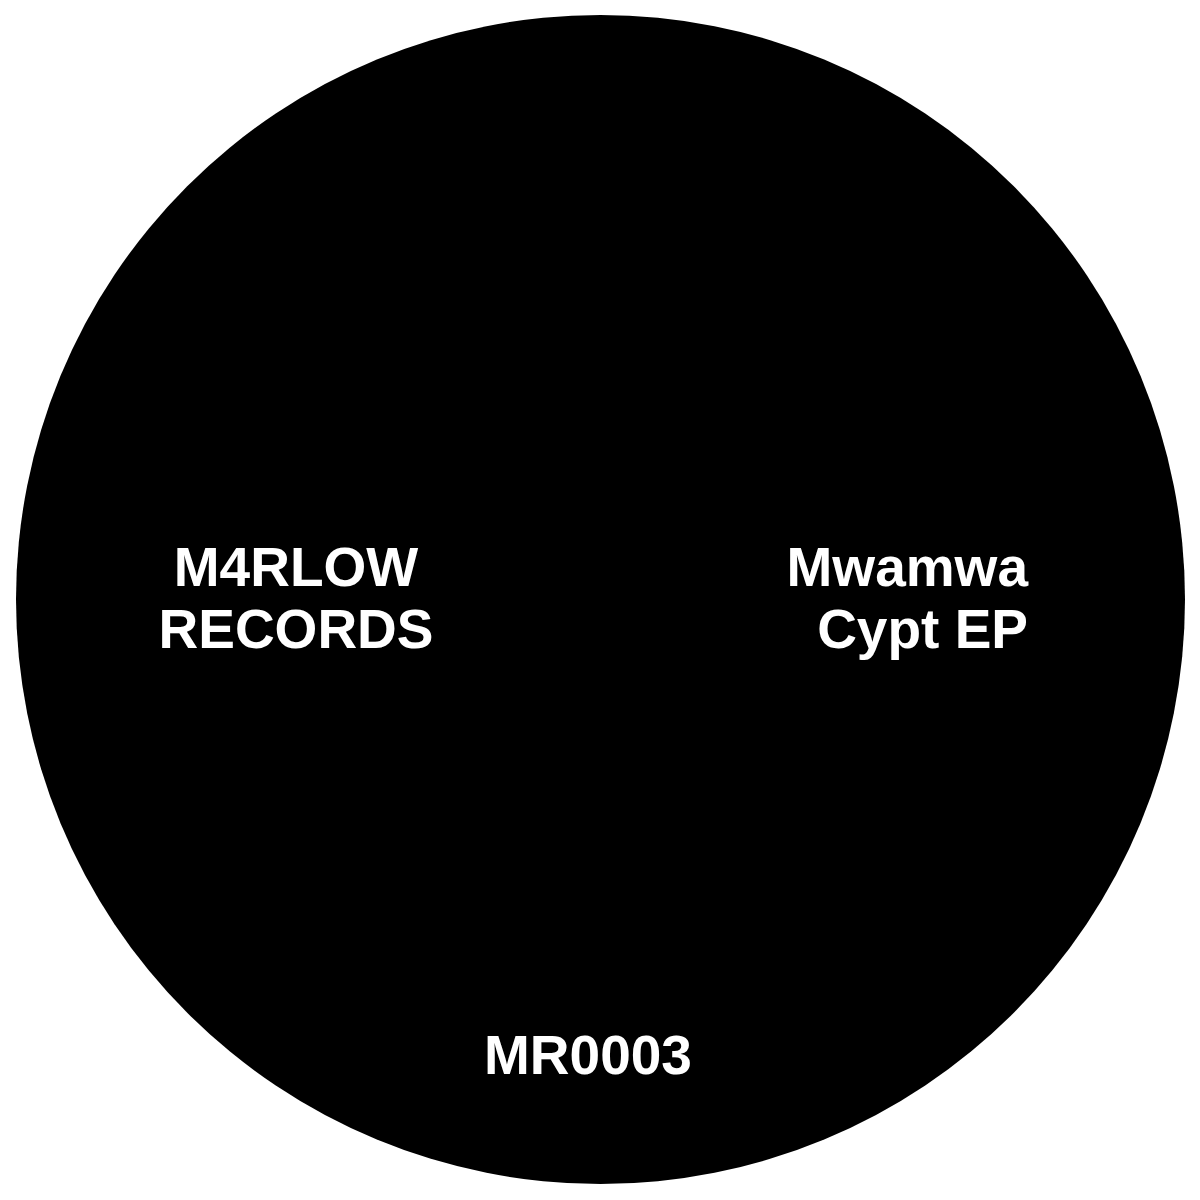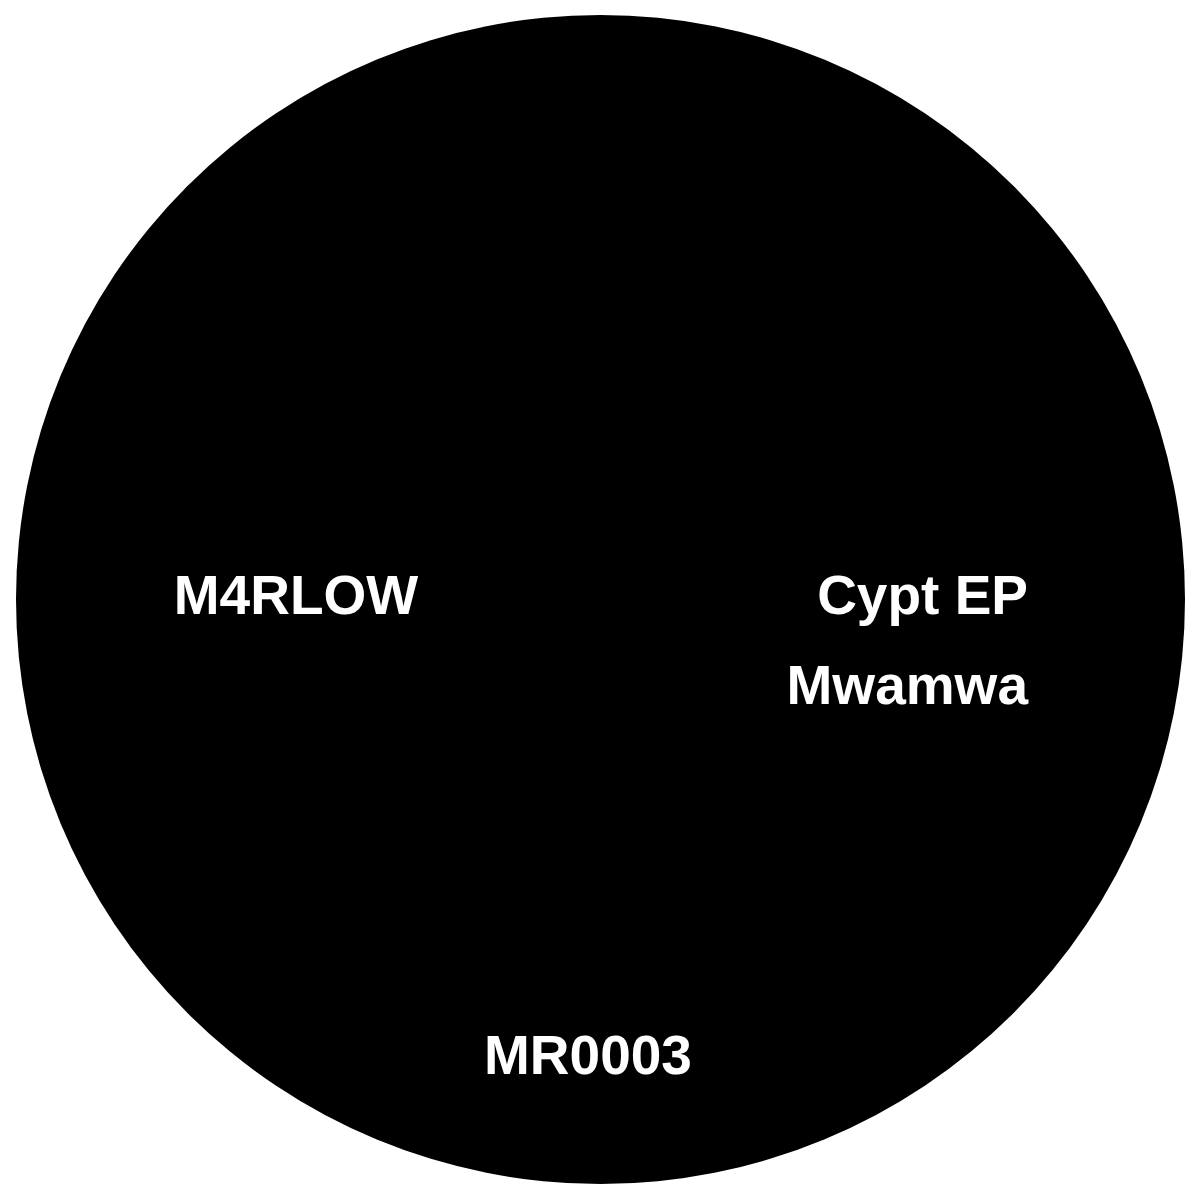--- a/index.html
+++ b/index.html
@@ -45,31 +45,32 @@
       right: 172px;
       top: 536px;
       text-align: right;
     }
     .catalog {
       left: 0;
       width: 1176px;
       top: 1024px;
       text-align: center;
     }
-    .line { display: block; margin-top: 28px; }
+    .line { display: block; }
   </style>
 </head>
 <body>
 
 <div class="stage">
   <div class="disc"></div>
 
   <div class="label-text left-block">
     <span class="line">M4RLOW</span>
+    <span class="line">RECORDS</span>
   </div>
 
   <div class="label-text right-block">
+    <span class="line">Mwamwa</span>
     <span class="line">Cypt EP</span>
-    <span class="line">Mwamwa</span>
   </div>
 
   <div class="label-text catalog">MR0003</div>
 </div>
 
 </body></html>

